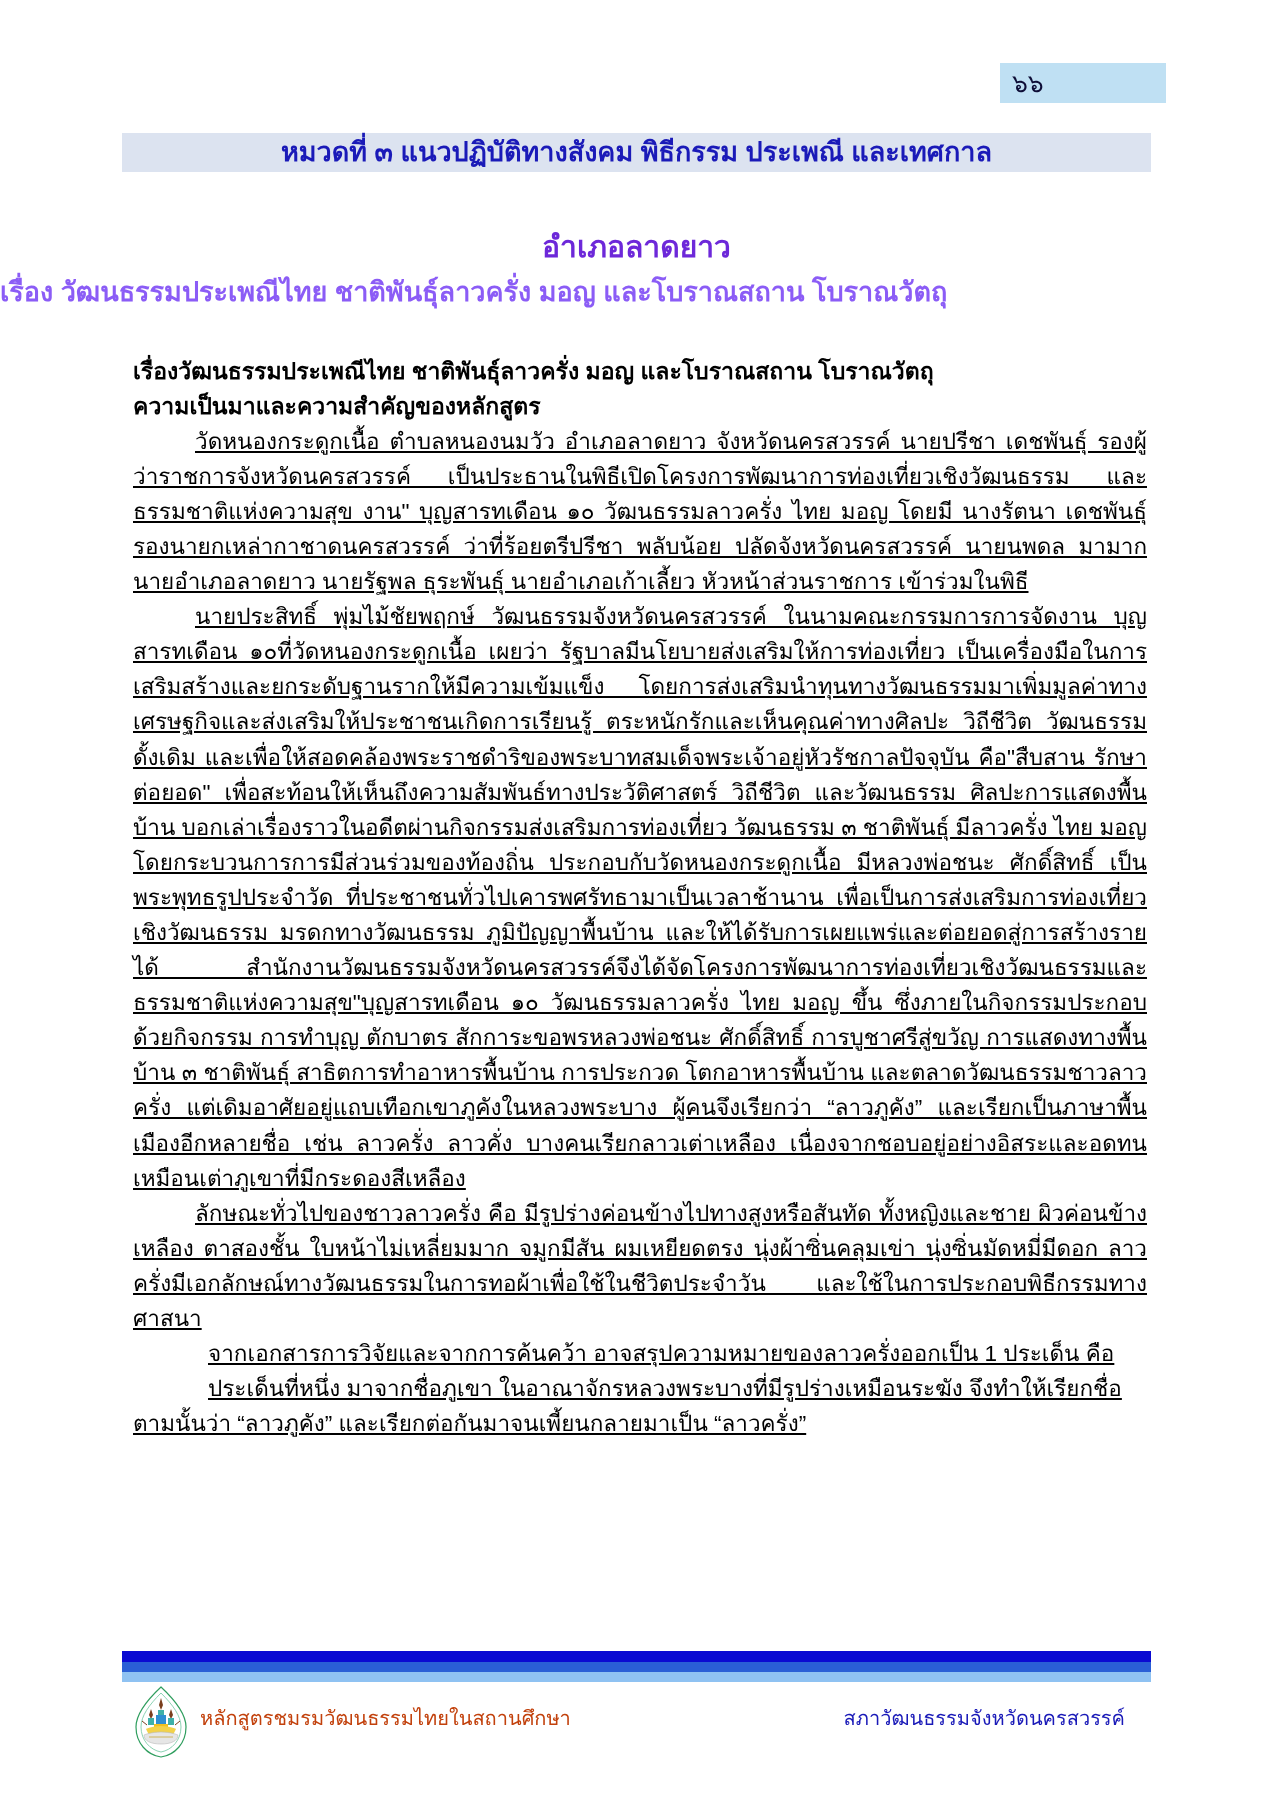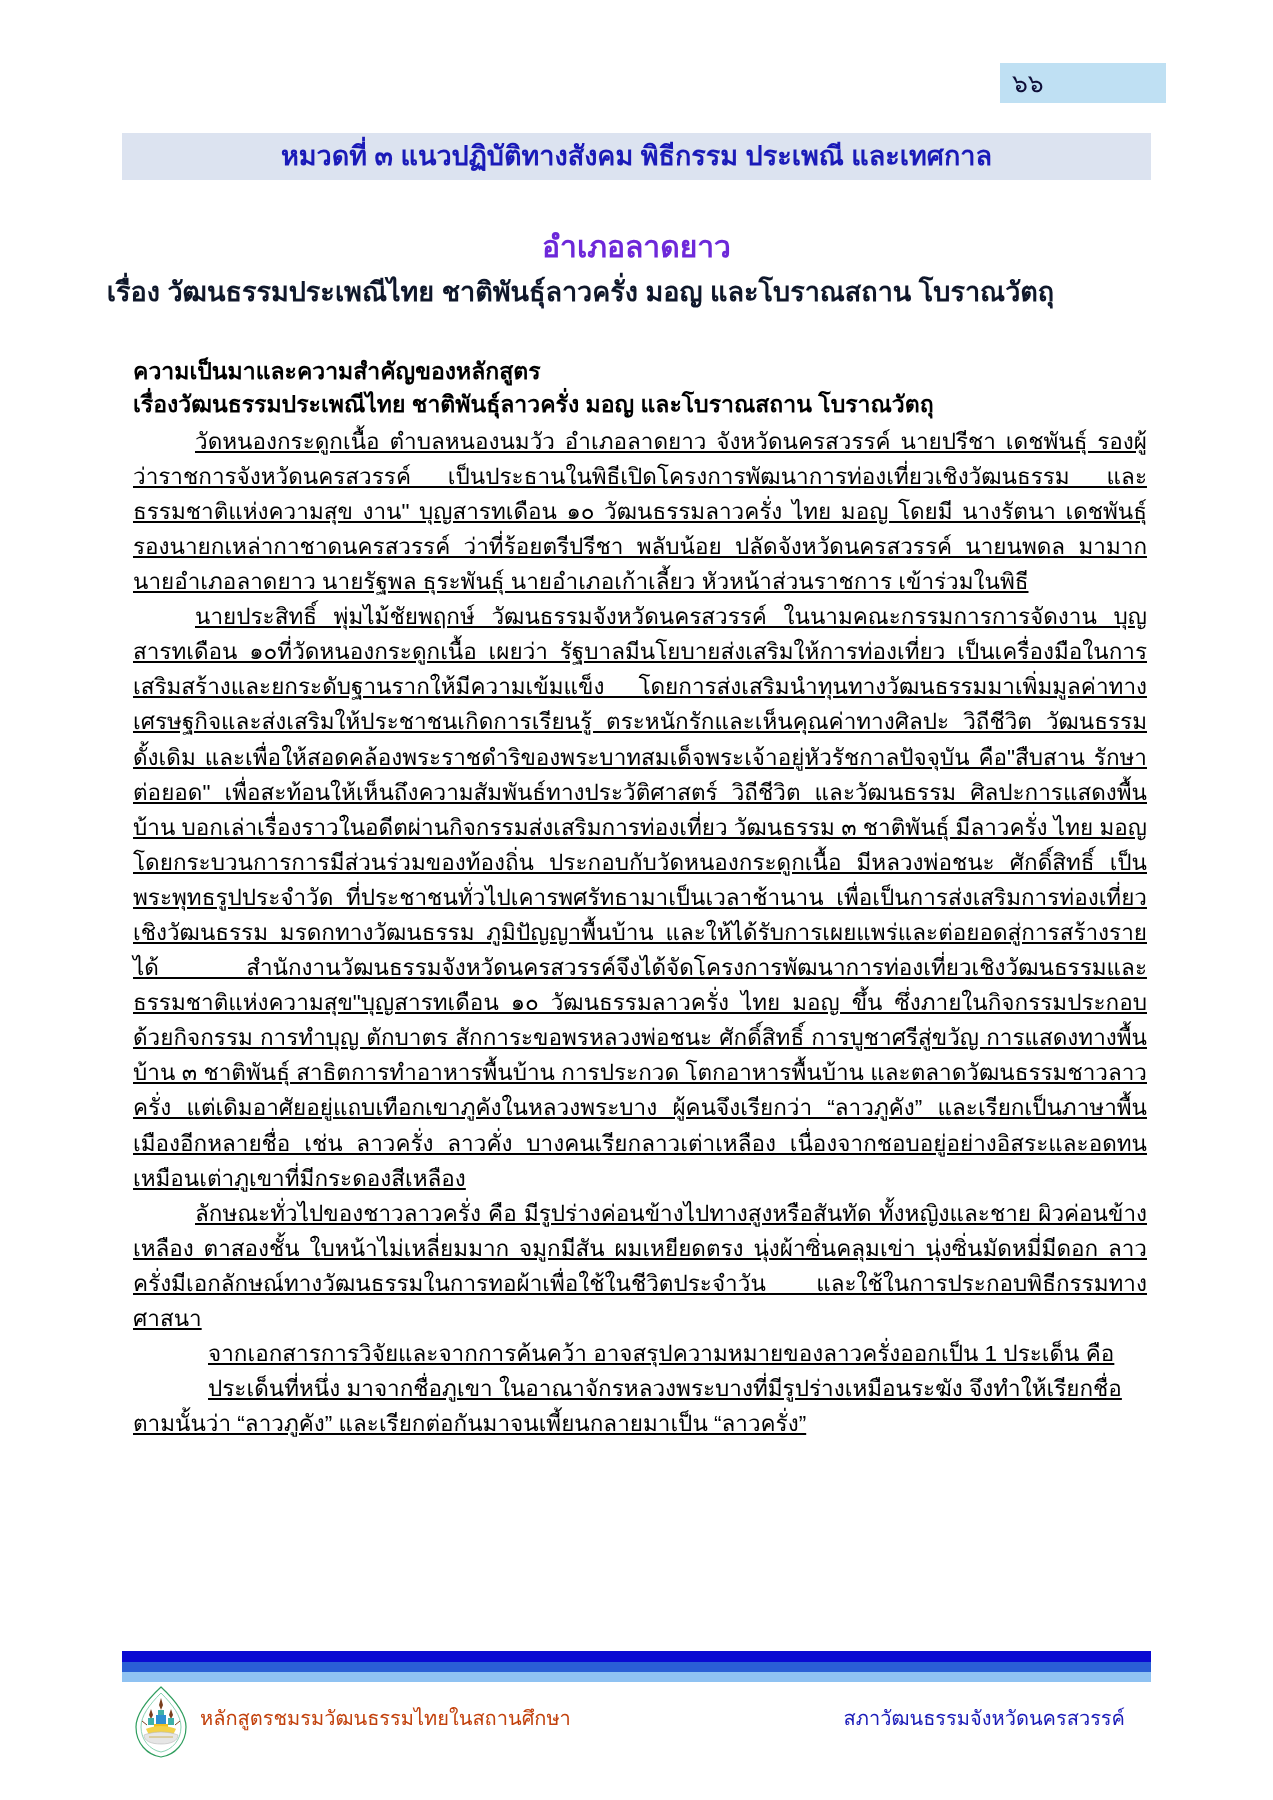--- a/index.html
+++ b/index.html
@@ -36,21 +36,21 @@
     letter-spacing: 0px;
     line-height: 1;
   }
 
   
   .chapter-banner {
     position: absolute;
     top: 133px;
     left: 122px;
     width: 1029px;
-    height: 47px;
+    height: 39px;
     background: #dce3f0;
     display: flex;
     align-items: center;
     justify-content: center;
     box-sizing: border-box;
   }
   .chapter-banner .txt {
     font-size: 27px;
     font-weight: bold;
     color: #1a1ab8;
@@ -68,24 +68,23 @@
     font-size: 30px;
     font-weight: bold;
     color: #6d28d9;
     line-height: 1.25;
   }
   .doc-subtitle {
     position: absolute;
     top: 275px;
     left: 0;
     width: 1161px;
-    text-align: center;
     font-size: 27px;
     font-weight: bold;
-    color: #0f172a;
+    color: #8b5cf6;
     line-height: 1.3;
   }
 
   
   .content {
     position: absolute;
     top: 355px;
     left: 133px;
     width: 1014px;
   }
@@ -171,22 +170,22 @@
   </div>
 
   <div class="chapter-banner">
     <span class="txt">หมวดที่ ๓  แนวปฏิบัติทางสังคม พิธีกรรม ประเพณี และเทศกาล</span>
   </div>
 
   <div class="doc-title">อำเภอลาดยาว</div>
   <div class="doc-subtitle">เรื่อง วัฒนธรรมประเพณีไทย ชาติพันธุ์ลาวครั่ง มอญ และโบราณสถาน โบราณวัตถุ</div>
 
   <div class="content">
+    <p class="sec-heading second">เรื่องวัฒนธรรมประเพณีไทย ชาติพันธุ์ลาวครั่ง มอญ และโบราณสถาน โบราณวัตถุ</p>
     <p class="sec-heading">ความเป็นมาและความสำคัญของหลักสูตร</p>
-    <p class="sec-heading second">เรื่องวัฒนธรรมประเพณีไทย ชาติพันธุ์ลาวครั่ง มอญ และโบราณสถาน โบราณวัตถุ</p>
 
     <p class="para">วัดหนองกระดูกเนื้อ ตำบลหนองนมวัว อำเภอลาดยาว จังหวัดนครสวรรค์ นายปรีชา เดชพันธุ์ รองผู้ว่าราชการจังหวัดนครสวรรค์ เป็นประธานในพิธีเปิดโครงการพัฒนาการท่องเที่ยวเชิงวัฒนธรรม และธรรมชาติแห่งความสุข งาน" บุญสารทเดือน ๑๐ วัฒนธรรมลาวครั่ง ไทย มอญ โดยมี นางรัตนา เดชพันธุ์ รองนายกเหล่ากาชาดนครสวรรค์ ว่าที่ร้อยตรีปรีชา พลับน้อย ปลัดจังหวัดนครสวรรค์ นายนพดล มามาก นายอำเภอลาดยาว นายรัฐพล ธุระพันธุ์ นายอำเภอเก้าเลี้ยว หัวหน้าส่วนราชการ เข้าร่วมในพิธี</p>
     <p class="para">นายประสิทธิ์ พุ่มไม้ชัยพฤกษ์ วัฒนธรรมจังหวัดนครสวรรค์ ในนามคณะกรรมการการจัดงาน บุญสารทเดือน ๑๐ที่วัดหนองกระดูกเนื้อ เผยว่า รัฐบาลมีนโยบายส่งเสริมให้การท่องเที่ยว เป็นเครื่องมือในการเสริมสร้างและยกระดับฐานรากให้มีความเข้มแข็ง โดยการส่งเสริมนำทุนทางวัฒนธรรมมาเพิ่มมูลค่าทางเศรษฐกิจและส่งเสริมให้ประชาชนเกิดการเรียนรู้ ตระหนักรักและเห็นคุณค่าทางศิลปะ วิถีชีวิต วัฒนธรรมดั้งเดิม และเพื่อให้สอดคล้องพระราชดำริของพระบาทสมเด็จพระเจ้าอยู่หัวรัชกาลปัจจุบัน  คือ"สืบสาน รักษา ต่อยอด" เพื่อสะท้อนให้เห็นถึงความสัมพันธ์ทางประวัติศาสตร์ วิถีชีวิต และวัฒนธรรม ศิลปะการแสดงพื้นบ้าน บอกเล่าเรื่องราวในอดีตผ่านกิจกรรมส่งเสริมการท่องเที่ยว วัฒนธรรม ๓ ชาติพันธุ์ มีลาวครั่ง ไทย มอญ โดยกระบวนการการมีส่วนร่วมของท้องถิ่น ประกอบกับวัดหนองกระดูกเนื้อ มีหลวงพ่อชนะ ศักดิ์สิทธิ์ เป็นพระพุทธรูปประจำวัด ที่ประชาชนทั่วไปเคารพศรัทธามาเป็นเวลาช้านาน เพื่อเป็นการส่งเสริมการท่องเที่ยวเชิงวัฒนธรรม มรดกทางวัฒนธรรม ภูมิปัญญาพื้นบ้าน และให้ได้รับการเผยแพร่และต่อยอดสู่การสร้างรายได้ สำนักงานวัฒนธรรมจังหวัดนครสวรรค์จึงได้จัดโครงการพัฒนาการท่องเที่ยวเชิงวัฒนธรรมและธรรมชาติแห่งความสุข"บุญสารทเดือน ๑๐ วัฒนธรรมลาวครั่ง ไทย มอญ ขึ้น ซึ่งภายในกิจกรรมประกอบด้วยกิจกรรม การทำบุญ  ตักบาตร สักการะขอพรหลวงพ่อชนะ ศักดิ์สิทธิ์ การบูชาศรีสู่ขวัญ การแสดงทางพื้นบ้าน ๓ ชาติพันธุ์ สาธิตการทำอาหารพื้นบ้าน การประกวด โตกอาหารพื้นบ้าน และตลาดวัฒนธรรมชาวลาวครั่ง แต่เดิมอาศัยอยู่แถบเทือกเขาภูคังในหลวงพระบาง ผู้คนจึงเรียกว่า “ลาวภูคัง” และเรียกเป็นภาษาพื้นเมืองอีกหลายชื่อ เช่น ลาวครั่ง ลาวคั่ง บางคนเรียกลาวเต่าเหลือง เนื่องจากชอบอยู่อย่างอิสระและอดทนเหมือนเต่าภูเขาที่มีกระดองสีเหลือง</p>
     <p class="para">ลักษณะทั่วไปของชาวลาวครั่ง คือ มีรูปร่างค่อนข้างไปทางสูงหรือสันทัด ทั้งหญิงและชาย ผิวค่อนข้างเหลือง ตาสองชั้น ใบหน้าไม่เหลี่ยมมาก จมูกมีสัน ผมเหยียดตรง นุ่งผ้าซิ่นคลุมเข่า นุ่งซิ่นมัดหมี่มีดอก ลาวครั่งมีเอกลักษณ์ทางวัฒนธรรมในการทอผ้าเพื่อใช้ในชีวิตประจำวัน และใช้ในการประกอบพิธีกรรมทางศาสนา</p>
     <p class="para indent-wide">จากเอกสารการวิจัยและจากการค้นคว้า อาจสรุปความหมายของลาวครั่งออกเป็น 1 ประเด็น คือ</p>
     <p class="para indent-wide last-line">ประเด็นที่หนึ่ง มาจากชื่อภูเขา ในอาณาจักรหลวงพระบางที่มีรูปร่างเหมือนระฆัง จึงทำให้เรียกชื่อตามนั้นว่า “ลาวภูคัง” และเรียกต่อกันมาจนเพี้ยนกลายมาเป็น “ลาวครั่ง”</p>
   </div>
 
   <div class="footer-bars">
     <span class="bar bar-1"></span>

